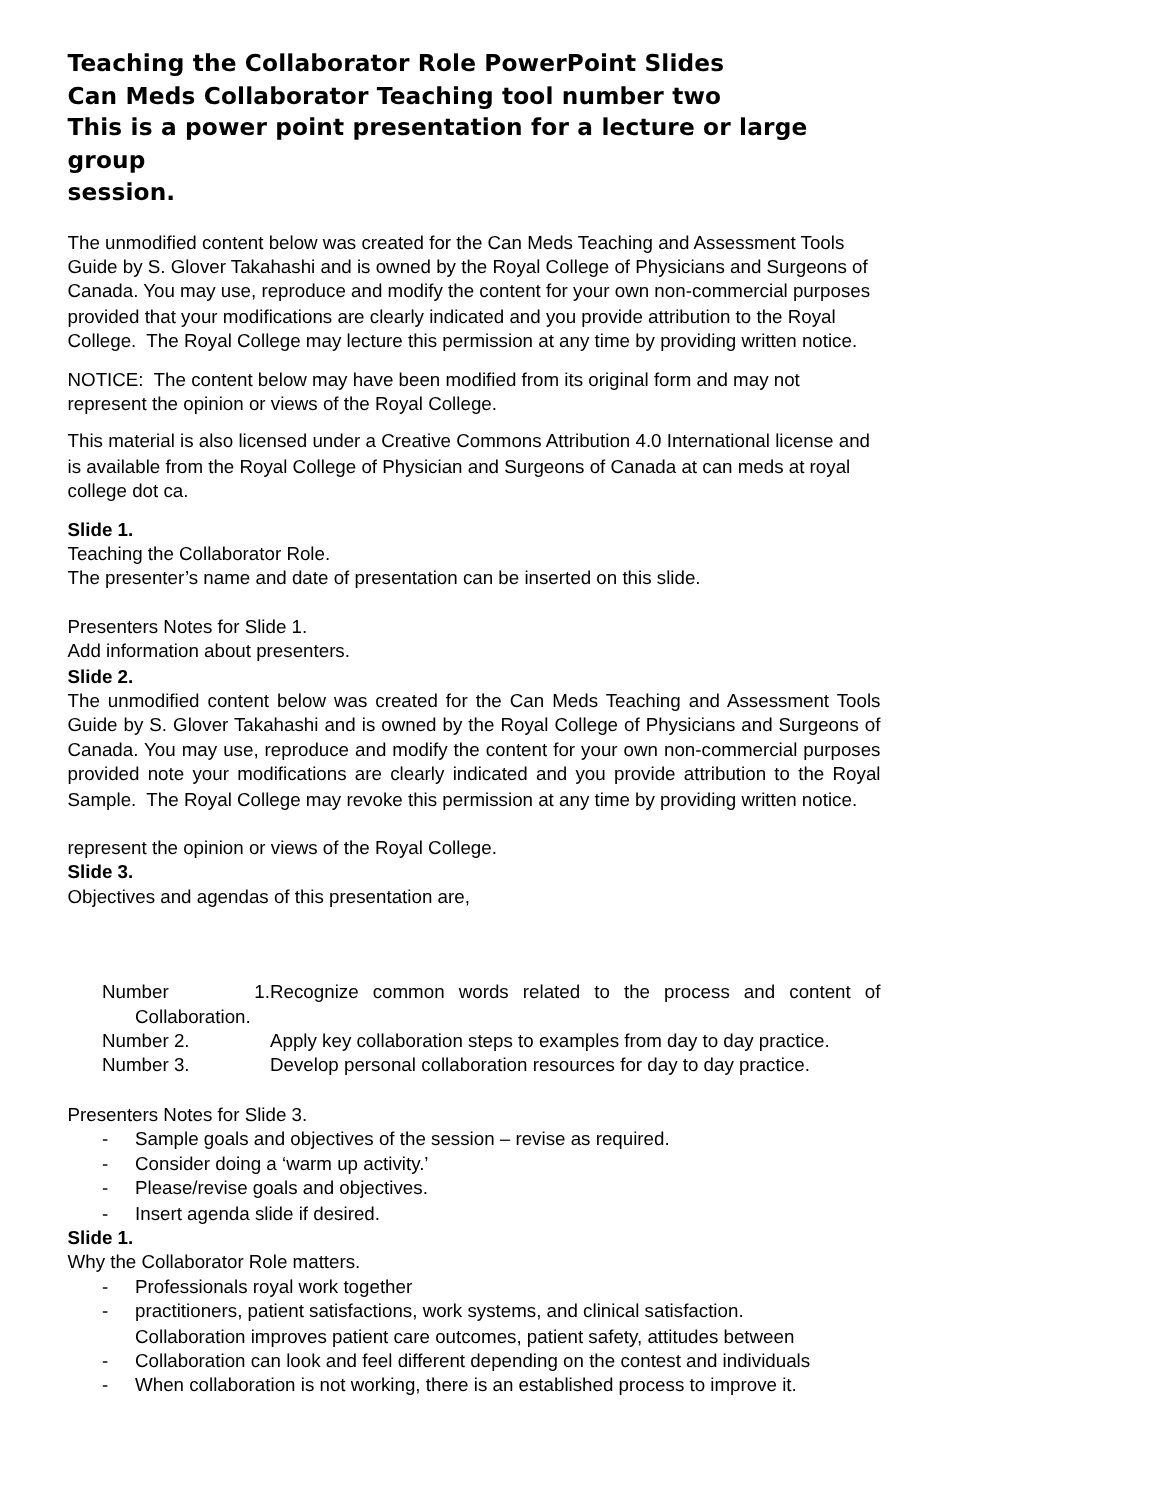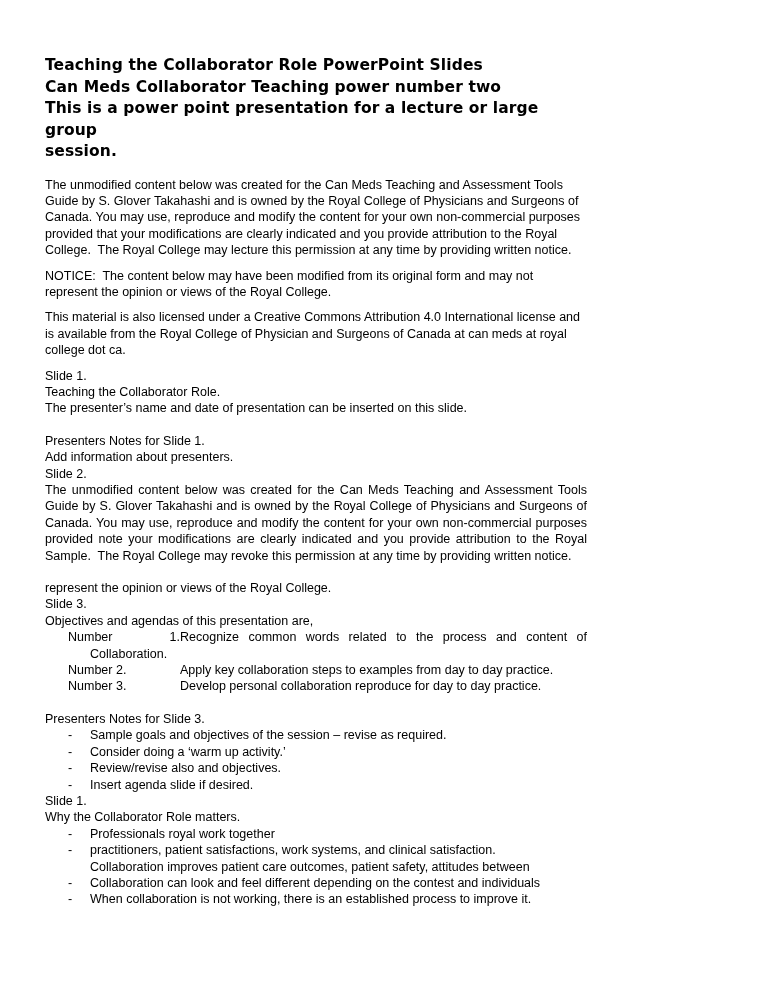--- a/index.html
+++ b/index.html
@@ -11,52 +11,52 @@
     width: 768px;
     height: 994px;
     overflow: hidden;
     color: #000000;
     font-family: "Liberation Sans", sans-serif;
   }
   .page {
     box-sizing: border-box;
     width: 632px;
     height: 994px;
-    padding: 55px 45px 0 45px;
+    padding: 32px 45px 0 45px;
     background: #ffffff;
   }
   .title {
     font-family: "DejaVu Sans", sans-serif;
     font-weight: bold;
     font-size: 15.5px;
     line-height: 21.5px;
     margin: 0 0 14px 0;
     letter-spacing: 0.1px;
   }
   .title .tline { display: block; white-space: pre-wrap; }
   .bodytext, .bodytext p, .line {
     font-size: 12.5px;
     line-height: 16.4px;
   }
   p.para { margin: 0 0 9px 0; }
   .line { white-space: pre-wrap; }
   .jline { text-align: justify; text-align-last: justify; }
   .slide-heading {
-    font-weight: normal;
+    font-weight: bold;
     margin: 22px 0 0 0;
   }
   .notes-heading { margin-top: 16px; }
   .plain { margin: 0; }
   .num-item {
     margin-left: 45px;
   }
   .num-line1 {
     margin-left: -22px;
   }
-  .num-line1.justify-first { text-align: justify; text-align-last: justify; }
+  .num-line1.justify-first { text-align: justify; text-align-last: justify; margin-top: 47px; }
   .num-label {
     display: inline-block;
     width: 112px;
     text-indent: 0;
   }
   .num-cont {  }
   .bullet {
     position: relative;
     margin-left: 45px;
   }
@@ -67,21 +67,21 @@
   }
   .gap-small { height: 16px; }
 </style>
 </head>
 <body>
 
 <div class="page">
 
   <h1 class="title">
     <span class="tline">Teaching the Collaborator Role PowerPoint Slides</span>
-    <span class="tline">Can Meds Collaborator Teaching power number two</span>
+    <span class="tline">Can Meds Collaborator Teaching tool number two</span>
     <span class="tline">This is a power point presentation for a lecture or large group</span>
     <span class="tline">session.</span>
   </h1>
 
   <div class="bodytext">
 
     <p class="para">
       <span class="line">The unmodified content below was created for the Can Meds Teaching and Assessment Tools Guide by S.</span>
       <span class="line">Glover Takahashi and is owned by the Royal College of Physicians and Surgeons of Canada. You may use,</span>
       <span class="line">reproduce and modify the content for your own non-commercial purposes provided that your modifications</span>
@@ -123,36 +123,36 @@
       <div class="line">Objectives and agendas of this presentation are,</div>
 
       <div class="num-item">
         <div class="line num-line1 justify-first"><span class="num-label">Number 1.</span><span>Recognize common words related to the process and content of</span></div>
         <div class="line num-cont">Collaboration.</div>
       </div>
       <div class="num-item">
         <div class="line num-line1"><span class="num-label">Number 2.</span><span>Apply key collaboration steps to examples from day to day practice.</span></div>
       </div>
       <div class="num-item">
-        <div class="line num-line1"><span class="num-label">Number 3.</span><span>Develop personal collaboration reproduce for day to day practice.</span></div>
+        <div class="line num-line1"><span class="num-label">Number 3.</span><span>Develop personal collaboration resources for day to day practice.</span></div>
       </div>
 
       <div class="line notes-heading">Presenters Notes for Slide 3.</div>
 
       <div class="bullet">
         <span class="dash">-</span>
         <div class="line">Sample goals and objectives of the session – revise as required.</div>
       </div>
       <div class="bullet">
         <span class="dash">-</span>
         <div class="line">Consider doing a ‘warm up activity.’</div>
       </div>
       <div class="bullet">
         <span class="dash">-</span>
-        <div class="line">Review/revise also and objectives.</div>
+        <div class="line">Please/revise goals and objectives.</div>
       </div>
       <div class="bullet">
         <span class="dash">-</span>
         <div class="line">Insert agenda slide if desired.</div>
       </div>
     </div>
 
     <div class="section">
       <p class="plain slide-heading">Slide 1.</p>
       <div class="line">Why the Collaborator Role matters.</div>

